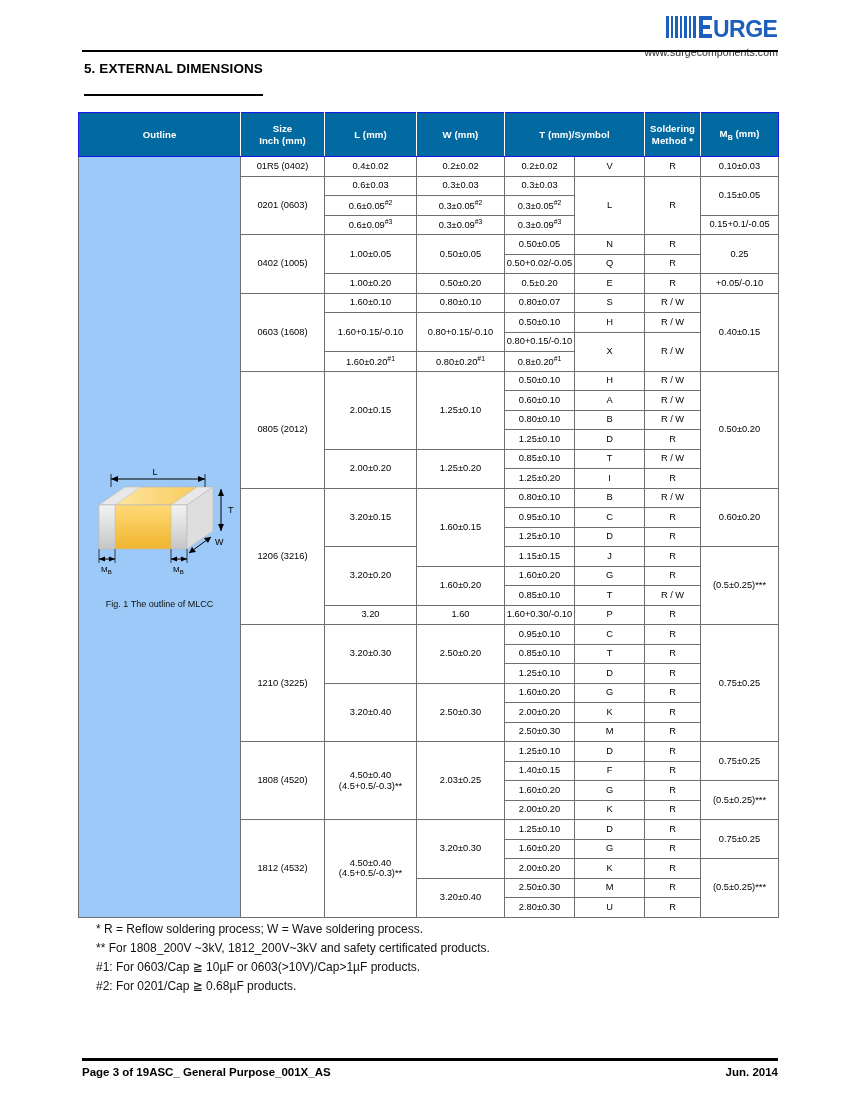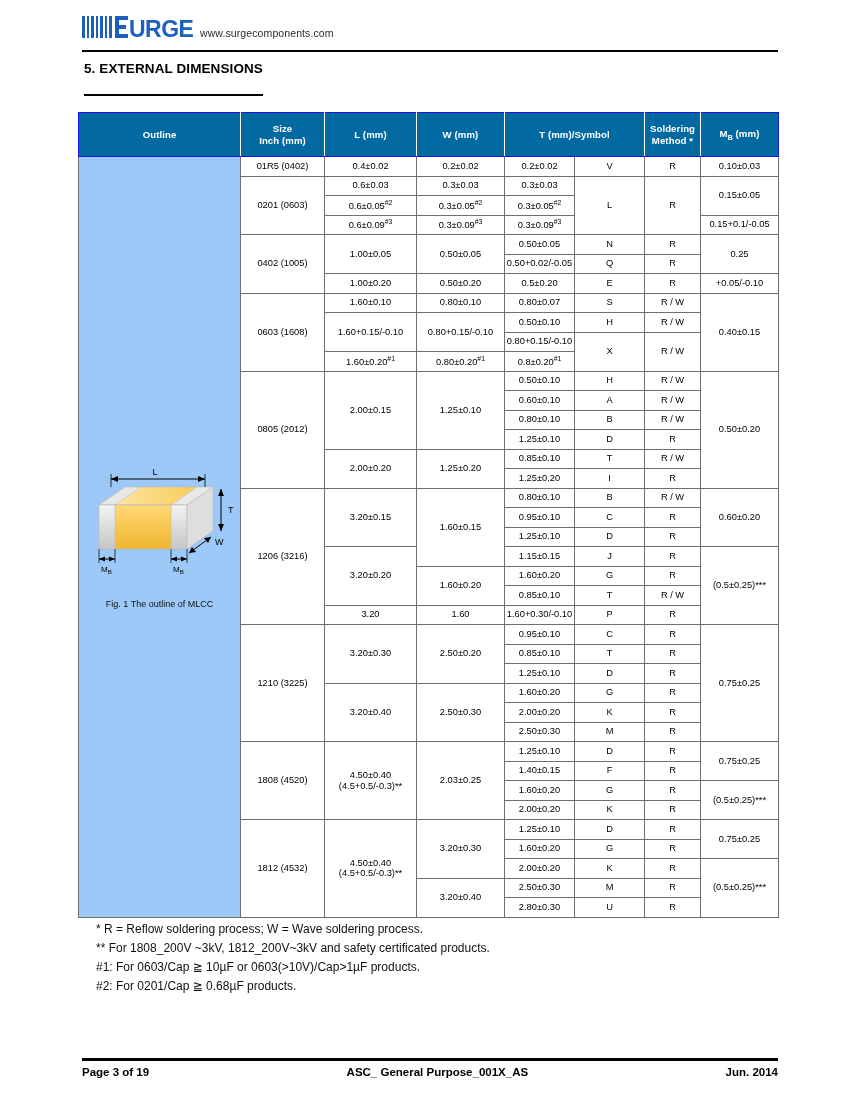--- a/index.html
+++ b/index.html
@@ -18,20 +18,21 @@
   
   .page-header {
     position: absolute;
     left: 82px; top: 14px; right: 72px;
     height: 38px;
   }
   .logo-wrap {
     display: flex;
     align-items: flex-end;
     gap: 6px;
+    flex-direction: column;
   }
   .logo-mark { display:block; }
   .logo-url {
     font-size: 10.5px;
     color: #2b2b2b;
     letter-spacing: .1px;
     padding-bottom: 1px;
     font-family: "Liberation Sans", sans-serif;
   }
   .header-rule {
@@ -133,21 +134,21 @@
     position:absolute;
     left: 82px; top: 1058px; width: 696px;
     height: 2.5px; background: #000;
   }
   .footer {
     position:absolute;
     left: 82px; top: 1066px; width: 696px;
     display:flex; justify-content:space-between; align-items:center;
     font-size: 11.5px; font-weight: bold;
   }
-  .footer .mid { flex: 1; text-align:center; }
+  .footer .mid { flex: 1; text-align:left; }
   .footer .right { text-align:right; }
 </style>
 </head>
 <body>
 
 <div class="page-header">
   <div class="logo-wrap">
     <svg class="logo-mark" width="112" height="26" viewBox="0 0 112 26">
       <g fill="#1c5fbe">
         <rect x="0" y="2" width="3" height="22"></rect>

